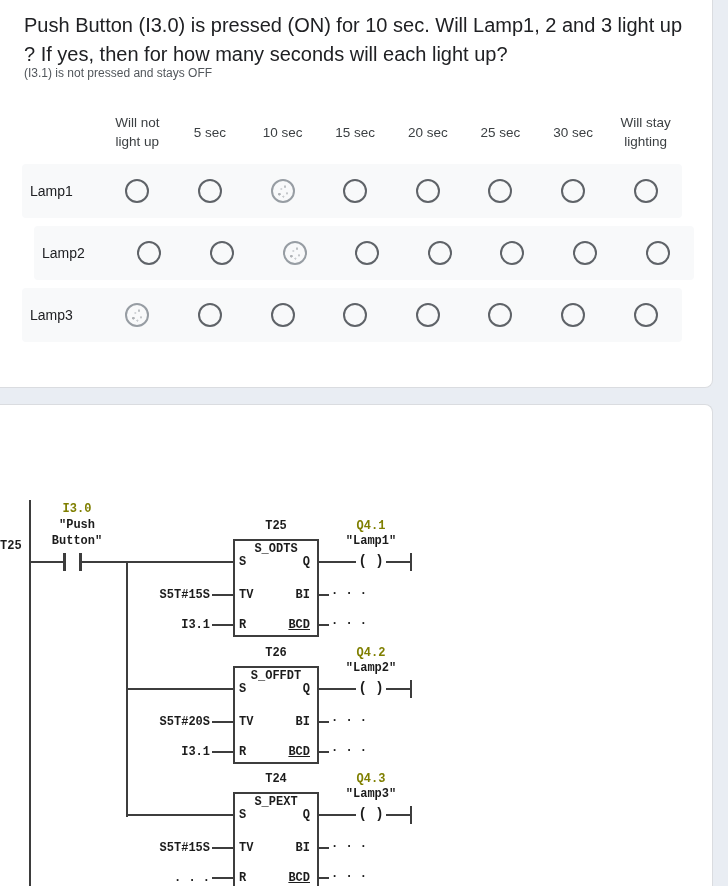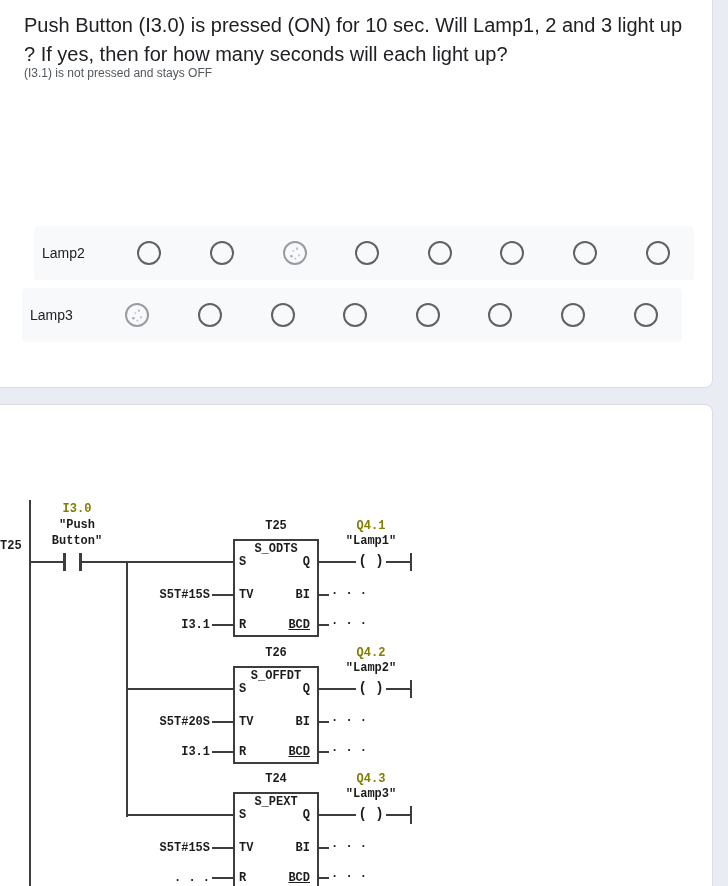--- a/index.html
+++ b/index.html
@@ -94,21 +94,59 @@
   .block .coil-addr { left:330px; top:-20px; width:82px; }
   .block .coil-name { left:330px; top:-5px; width:82px; }
 </style>
 </head>
 <body>
 
 <div class="card card-question">
   <div class="q-title">Push Button (I3.0) is pressed (ON) for 10 sec. Will Lamp1, 2 and 3 light up ? If yes, then for how many seconds will each light up?</div>
   <div class="q-desc">(I3.1) is not pressed and stays OFF</div>
 
-
+  <div class="grid-head">
+    <div class="col-h"></div>
+    <div class="col-h">Will not light up</div>
+    <div class="col-h">5 sec</div>
+    <div class="col-h">10 sec</div>
+    <div class="col-h">15 sec</div>
+    <div class="col-h">20 sec</div>
+    <div class="col-h">25 sec</div>
+    <div class="col-h">30 sec</div>
+    <div class="col-h">Will stay lighting</div>
+  </div>
+
+  <div class="grid-row r0">
+    <div class="row-label">Lamp1</div>
+    <div class="radio-cell">
+        <div class="radio"></div>
+      </div>
+    <div class="radio-cell">
+        <div class="radio"></div>
+      </div>
+    <div class="radio-cell">
+        <div class="radio marked"></div>
+      </div>
+    <div class="radio-cell">
+        <div class="radio"></div>
+      </div>
+    <div class="radio-cell">
+        <div class="radio"></div>
+      </div>
+    <div class="radio-cell">
+        <div class="radio"></div>
+      </div>
+    <div class="radio-cell">
+        <div class="radio"></div>
+      </div>
+    <div class="radio-cell">
+        <div class="radio"></div>
+      </div>
+  </div>
 
   <div class="grid-row r1">
     <div class="row-label">Lamp2</div>
     <div class="radio-cell">
         <div class="radio"></div>
       </div>
     <div class="radio-cell">
         <div class="radio"></div>
       </div>
     <div class="radio-cell">

